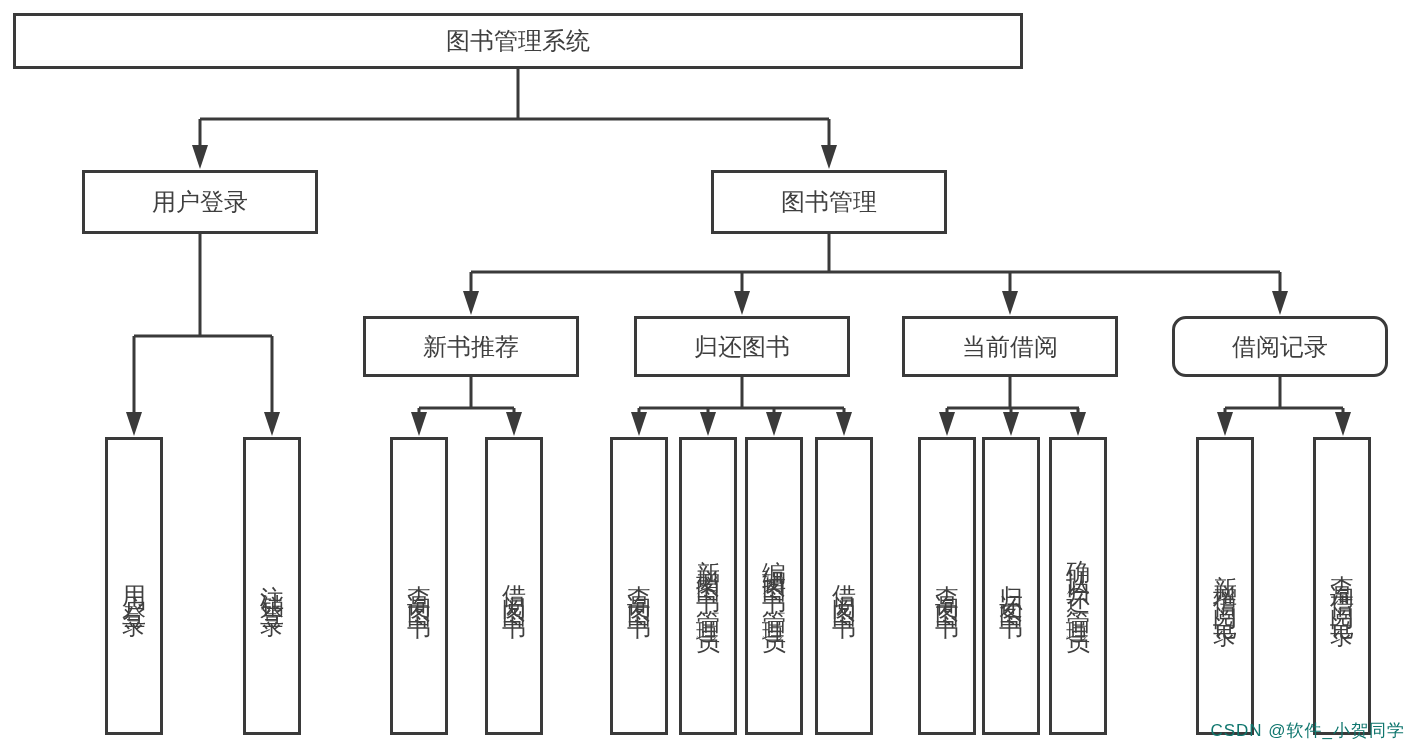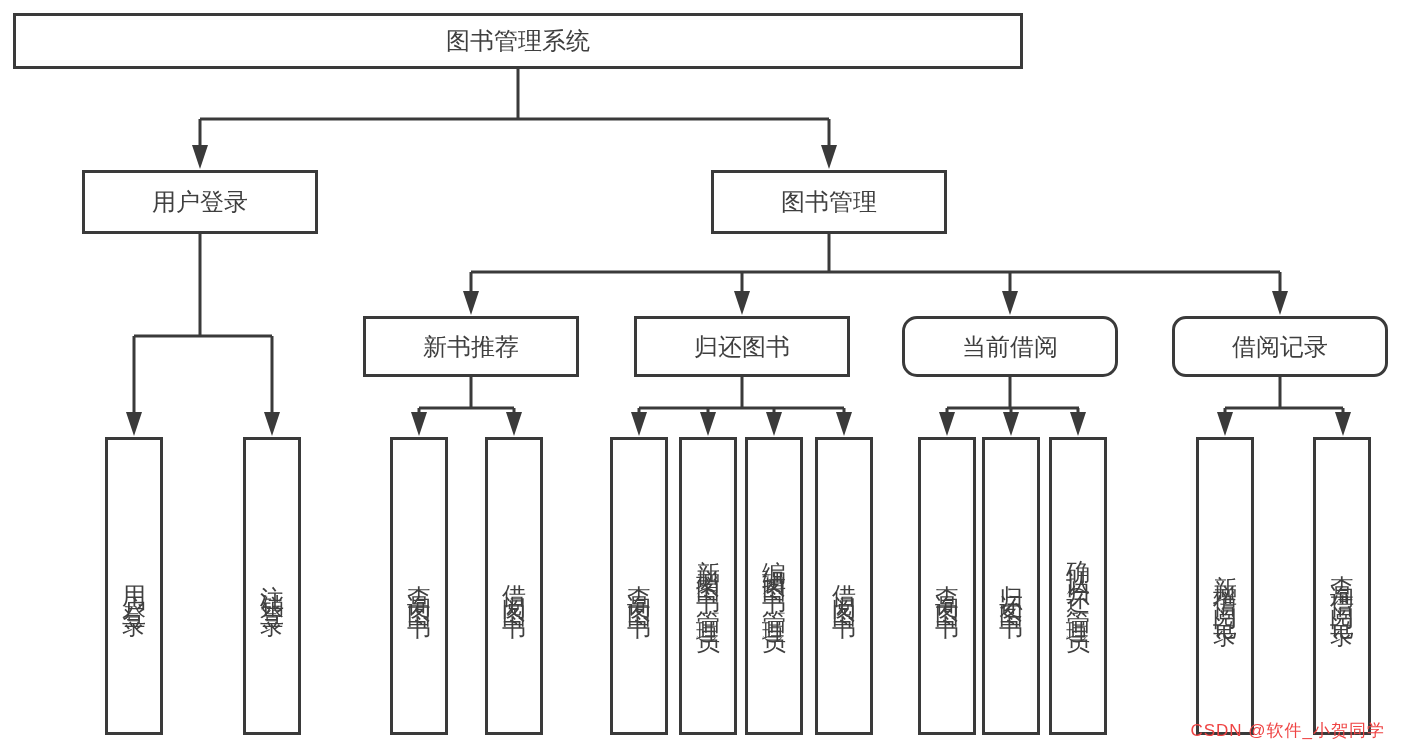--- a/index.html
+++ b/index.html
@@ -35,24 +35,24 @@
   .lvl3  {top:316px; width:216px; height:61px;}
   
   .tall  {top:437px; width:58px; height:298px;}
   .tall .lbl{
     writing-mode:vertical-rl;
     letter-spacing:10px;
     white-space:nowrap;
   }
   .watermark{
     position:absolute;
-    top:719px; right:20px;
+    top:719px; right:0;
     font-size:17px;
     letter-spacing:1px;
-    color:#ef4444;
+    color:#0f766e;
     white-space:nowrap;
   }
 </style>
 </head>
 <body>
 
 <div class="canvas">
 
   <svg class="wires" viewBox="0 0 1405 747" xmlns="http://www.w3.org/2000/svg">
     <g stroke="#3a3a3a" stroke-width="3" fill="none">
@@ -107,21 +107,21 @@
   <div class="node lvl3" style="left:363px;">
     <span class="lbl">新书推荐</span>
   </div>
 
   <div class="node lvl2" style="left:711px;">
     <span class="lbl">图书管理</span>
   </div>
   <div class="node lvl3" style="left:634px;">
     <span class="lbl">归还图书</span>
   </div>
-  <div class="node lvl3" style="left:902px;border-radius:15px;">
+  <div class="node lvl3" style="left:902px;">
     <span class="lbl">当前借阅</span>
   </div>
   <div class="node lvl3" style="left:1172px;border-radius:14px;">
     <span class="lbl">借阅记录</span>
   </div>
 
   <div class="node tall" style="left:105px;">
     <span class="lbl">用户登录</span>
   </div>
   <div class="node tall" style="left:243px;">

